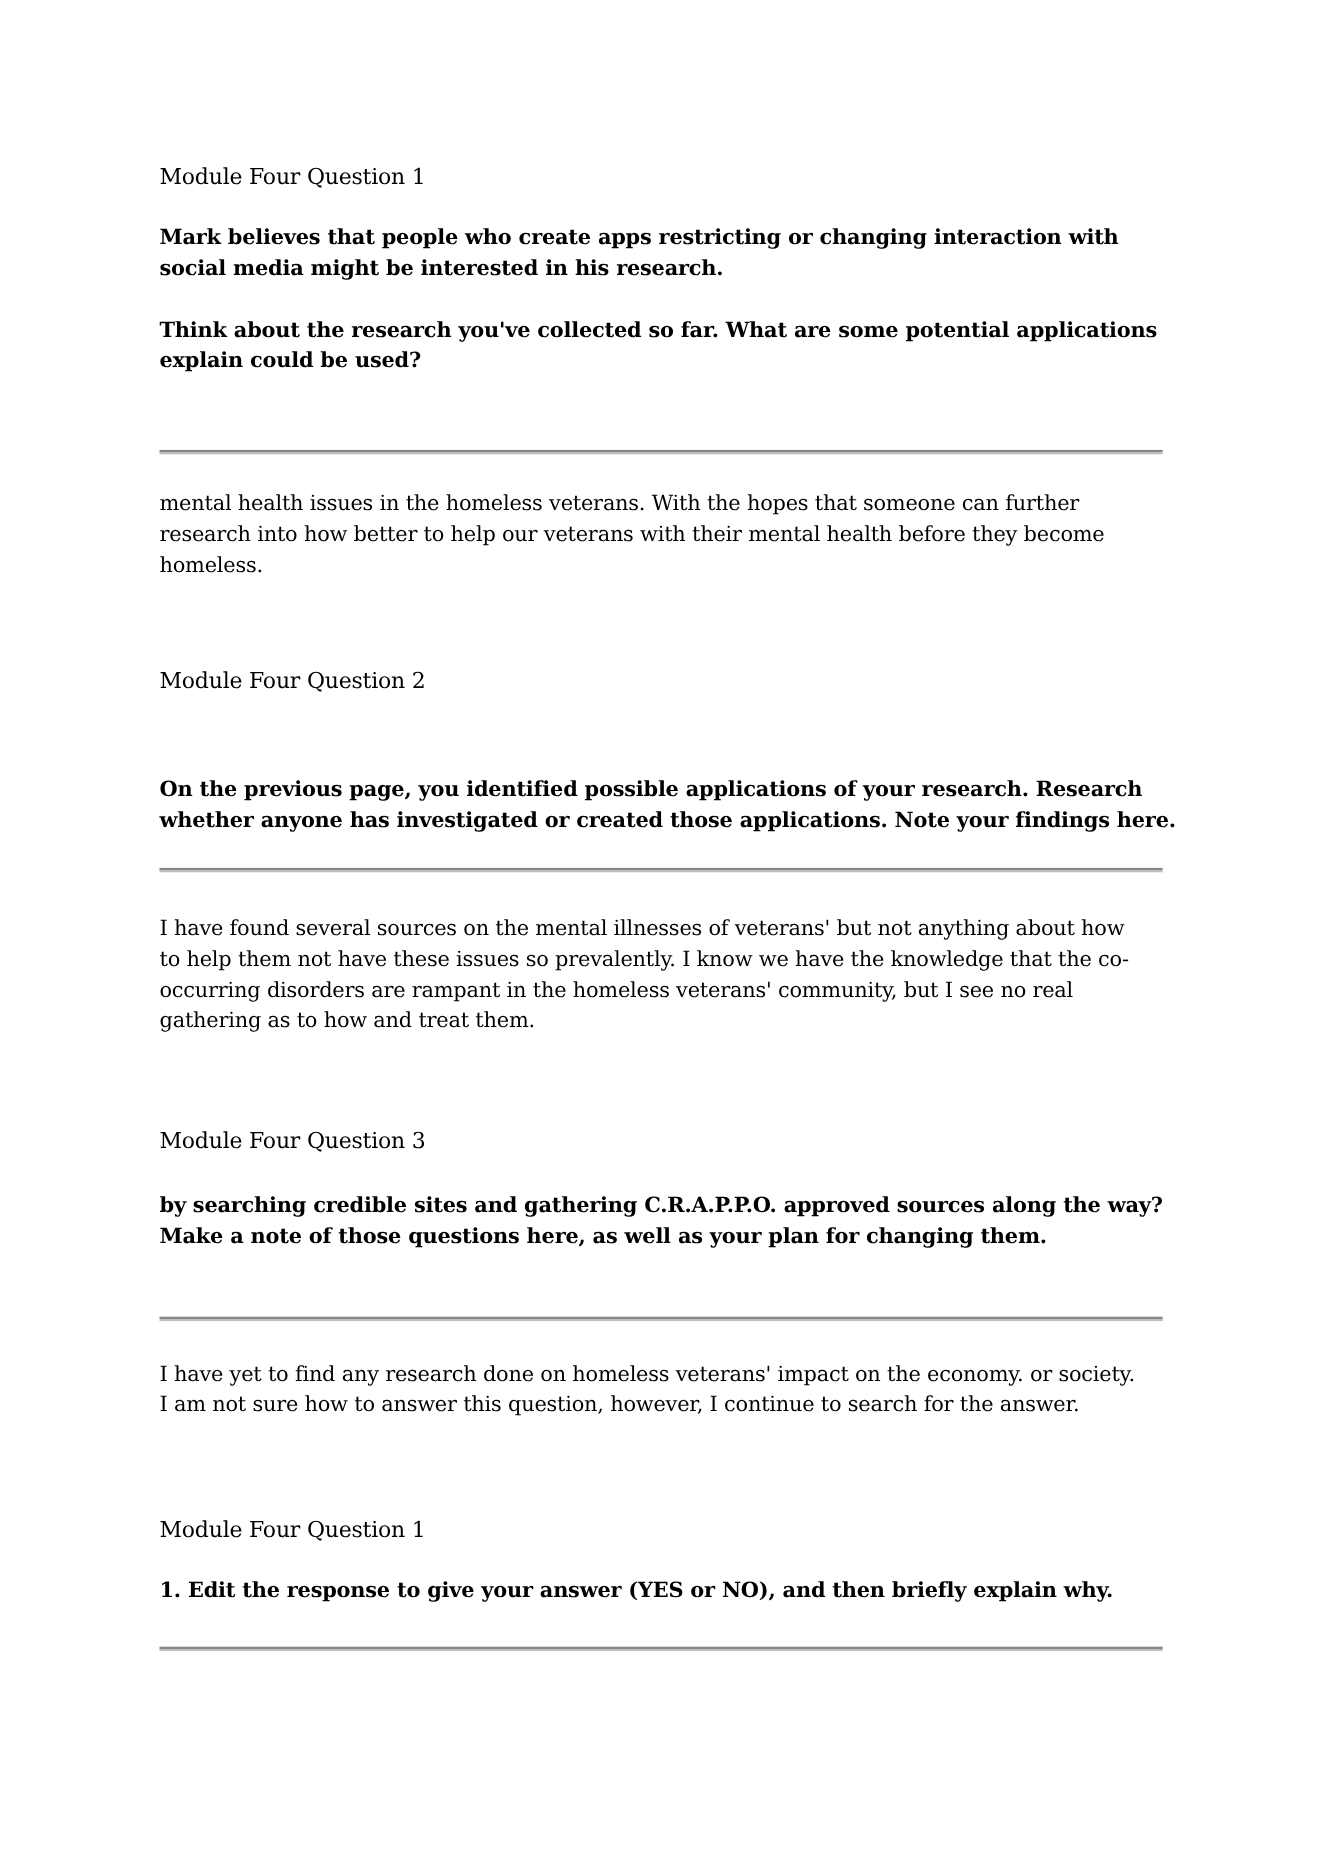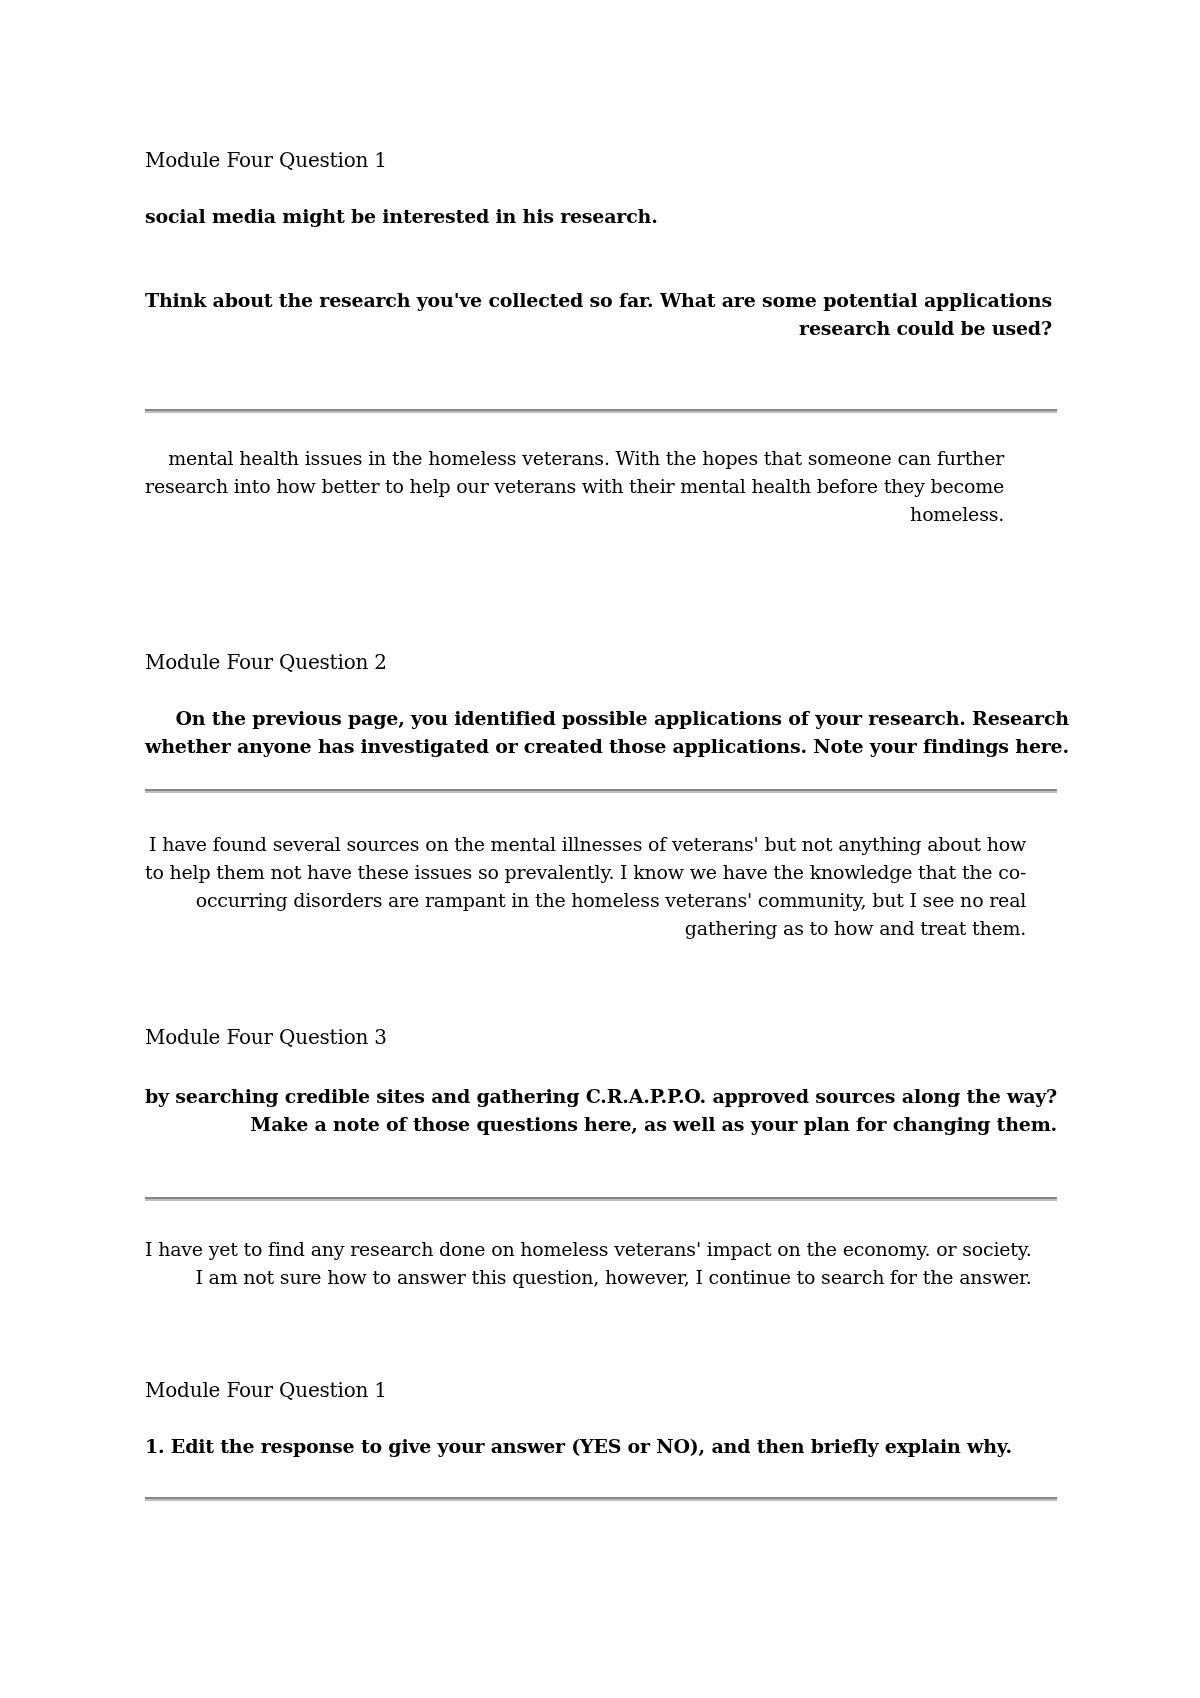--- a/index.html
+++ b/index.html
@@ -8,21 +8,20 @@
     position: relative;
     background: var(--page-bg, #ffffff);
     color: var(--text-color, #000000);
     font-family: "DejaVu Serif", "Liberation Serif", serif;
   }
   .doc-page {
     position: absolute;
     left: 0; top: 0;
     width: 1200px; height: 1698px;
     background: var(--page-bg, #ffffff);
-    text-align: right;
   }
   .q-heading {
     position: absolute;
     left: 145px;
     font-size: 20px;
     line-height: 28px;
     font-weight: normal;
     letter-spacing: -0.2px;
     white-space: nowrap;
   }
@@ -46,37 +45,38 @@
   }
 </style>
 </head>
 <body>
 
 <div class="doc-page">
 
   <div class="q-heading" style="top:146px">Module Four Question 1</div>
 
   <div class="para bold" style="top:202px">
+    <div class="tline">Mark believes that people who create apps restricting or changing interaction with</div>
     <div class="tline">social media might be interested in his research.</div>
   </div>
 
   <div class="para bold" style="top:286px">
     <div class="tline">Think about the research you've collected so far. What are some potential applications</div>
-    <div class="tline">research could be used?</div>
+    <div class="tline">explain could be used?</div>
   </div>
 
   <div class="divider" style="top:409px"></div>
 
   <div class="para" style="top:444px">
     <div class="tline">mental health issues in the homeless veterans. With the hopes that someone can further</div>
     <div class="tline">research into how better to help our veterans with their mental health before they become</div>
     <div class="tline">homeless.</div>
   </div>
 
-  <div class="q-heading" style="top:648px">Module Four Question 2</div>
+  <div class="q-heading" style="top:604px">Module Four Question 2</div>
 
   <div class="para bold" style="top:704px">
     <div class="tline">On the previous page, you identified possible applications of your research. Research</div>
     <div class="tline">whether anyone has investigated or created those applications. Note your findings here.</div>
   </div>
 
   <div class="divider" style="top:789px"></div>
 
   <div class="para" style="top:830px">
     <div class="tline">I have found several sources on the mental illnesses of veterans' but not anything about how</div>

